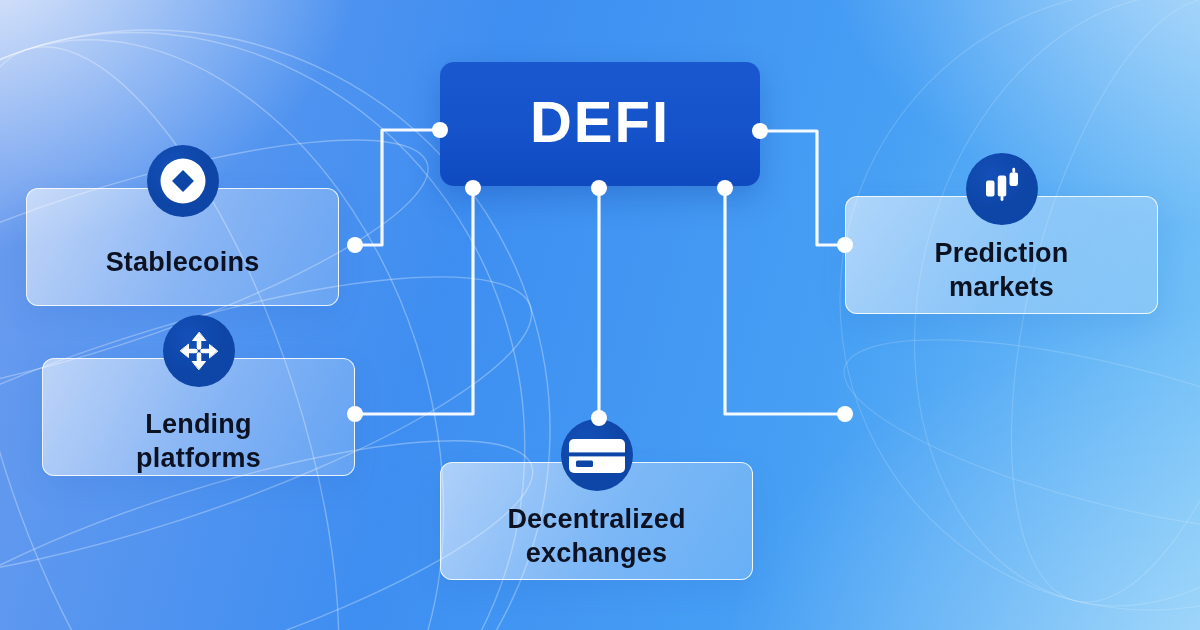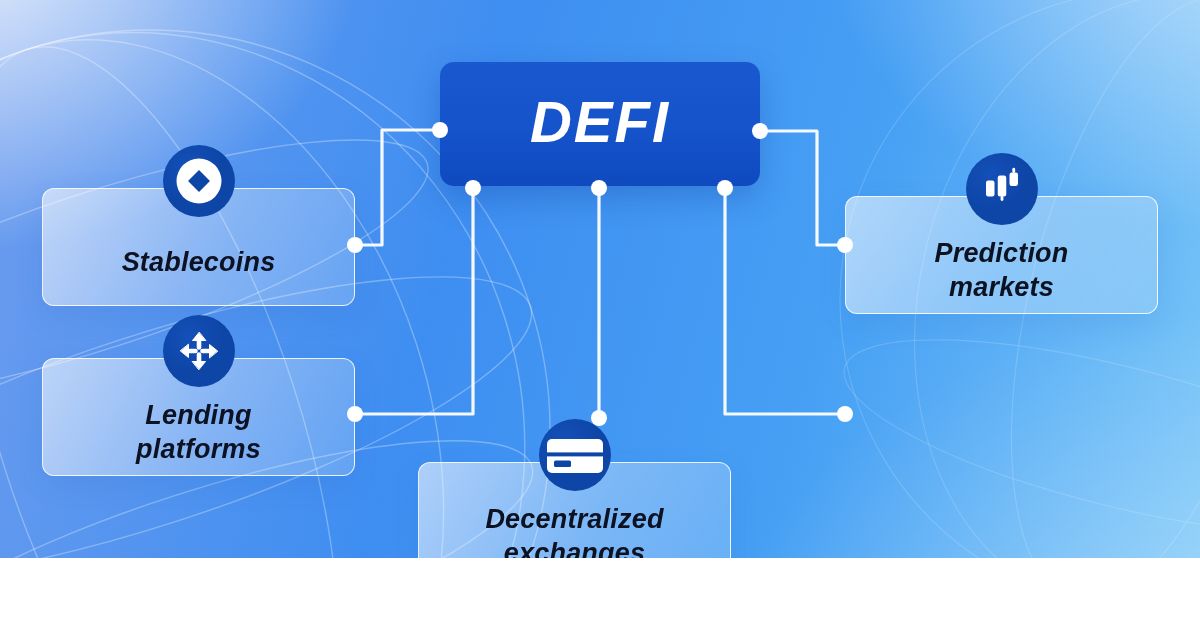--- a/index.html
+++ b/index.html
@@ -1,26 +1,25 @@
 <!DOCTYPE html>
 <html style="--root-box: #1553cb; --icon-circle: #0e46a8; --connector: #ffffff; --label-text: #0c1222; --bg-blue-left: #6d9cee; --bg-blue-center: #3e8ef1; --bg-blue-right: #7ac6f8;"><head>
 <meta charset="utf-8">
 <style>
   html,body{margin:0;padding:0;}
   .canvas{
     position:relative;
-    width:1200px;height:558px;
+    width:1200px;height:630px;
     overflow:hidden;
     font-family:"Liberation Sans","DejaVu Sans",sans-serif;
     background:
       radial-gradient(620px 480px at -40px -60px, rgba(255,255,255,.85), rgba(255,255,255,0) 65%),
       radial-gradient(700px 520px at 1240px -80px, rgba(255,255,255,.55), rgba(255,255,255,0) 60%),
       radial-gradient(900px 620px at 1260px 680px, rgba(255,255,255,.32), rgba(255,255,255,0) 60%),
       linear-gradient(105deg, var(--bg-blue-left,#6d9cee) 0%, var(--bg-blue-center,#3e8ef1) 38%, #47a0f4 68%, var(--bg-blue-right,#7ac6f8) 100%);
-    font-style: italic;
   }
   .globe{position:absolute;left:0;top:0;pointer-events:none;}
   .defi-box{
     position:absolute;left:440px;top:62px;width:320px;height:124px;
     background:linear-gradient(180deg,#1a58d0 0%, var(--root-box,#1553cb) 55%, #0f4abf 100%);
     border-radius:14px;
     display:flex;align-items:center;justify-content:center;
     box-shadow:0 12px 30px rgba(12,58,150,.28);
   }
   .defi-title{
@@ -30,23 +29,23 @@
   .card{
     position:absolute;width:313px;height:118px;
     border-radius:12px;
     border:1.5px solid rgba(255,255,255,.85);
     background:linear-gradient(120deg, rgba(255,255,255,.58) 0%, rgba(255,255,255,.30) 55%, rgba(255,255,255,.18) 100%);
     box-shadow:0 10px 28px rgba(30,90,190,.12);
     display:flex;align-items:center;justify-content:center;
     box-sizing:border-box;
     padding-top:30px;
   }
-  .card-stablecoins{left:42px;top:188px;}
-  .card-lending{left:42px;top:358px;}
-  .card-dex{left:418px;top:462px;}
+  .card-stablecoins{left:26px;top:188px;}
+  .card-lending{left:42px;top:358px;align-items:flex-end;}
+  .card-dex{left:440px;top:462px;}
   .card-prediction{left:845px;top:196px;}
   .card-farming{left:845px;top:358px;}
   .card-label{
     width:225px;text-align:center;
     color:var(--label-text,#0c1222);
     font-size:27px;font-weight:700;line-height:1.26;letter-spacing:.2px;
   }
   .icon-circle{
     position:absolute;left:50%;top:-44px;transform:translateX(-50%);
     width:72px;height:72px;border-radius:50%;

